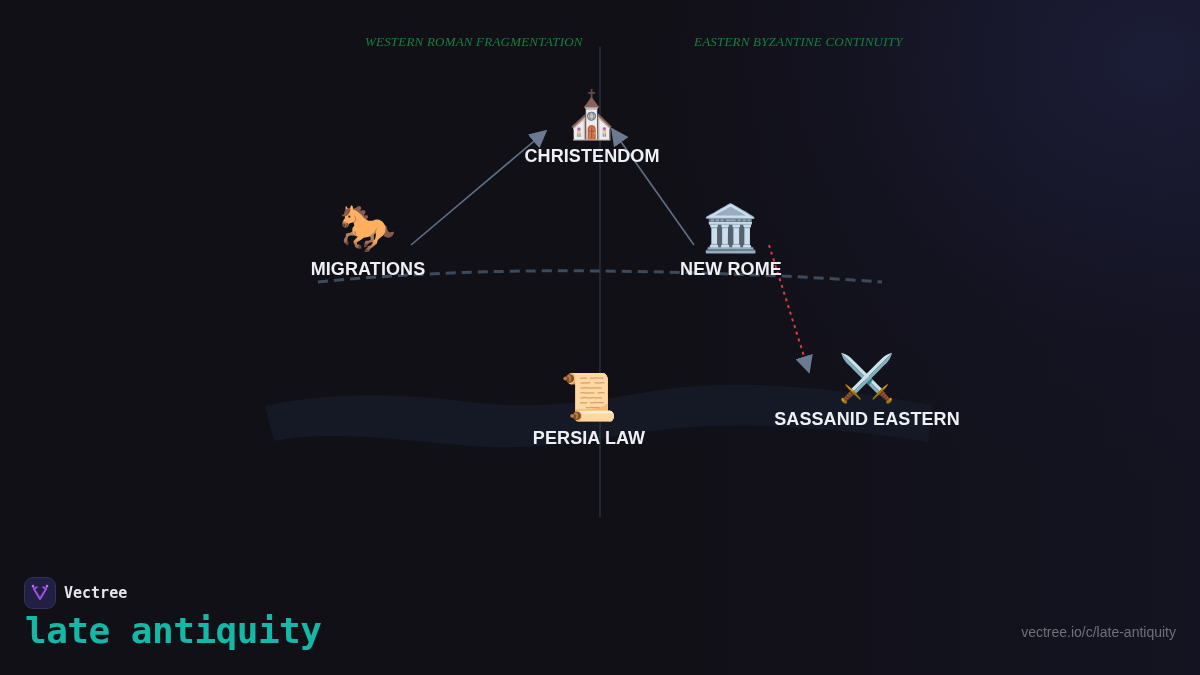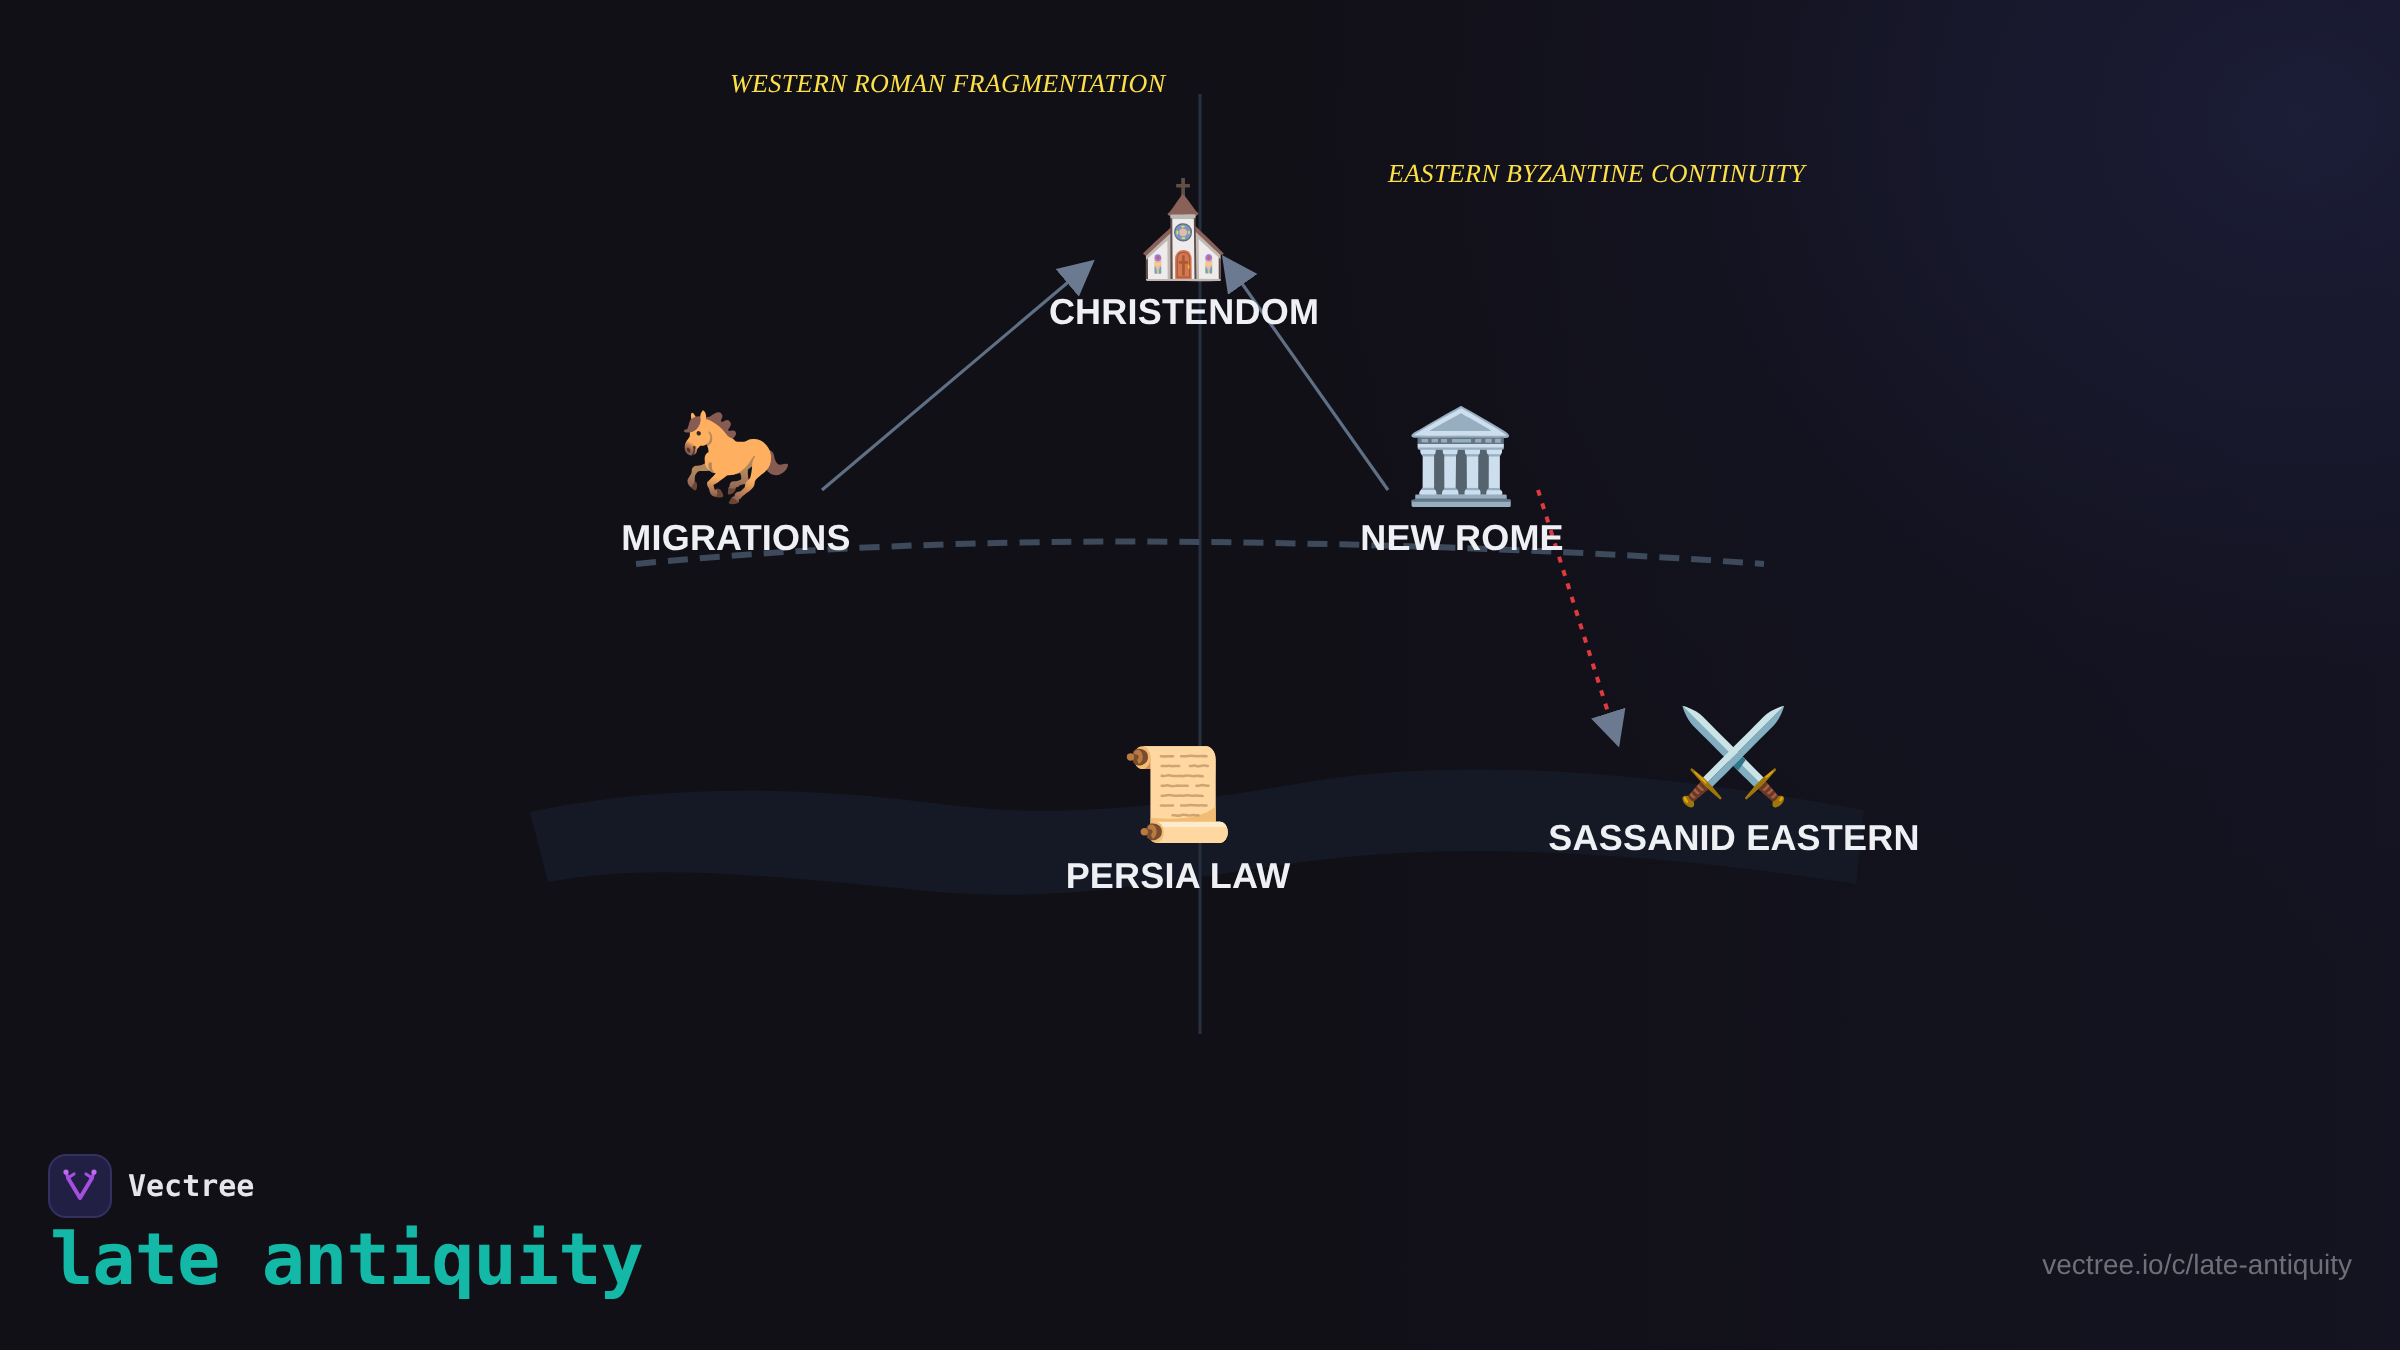--- a/index.html
+++ b/index.html
@@ -13,21 +13,21 @@
     background:
       radial-gradient(ellipse 600px 500px at 1150px 60px, rgba(30,32,62,0.75), rgba(20,20,38,0.35) 55%, rgba(17,16,23,0) 85%),
       linear-gradient(90deg, rgba(17,16,23,0) 55%, rgba(22,23,42,0.55) 100%);
     pointer-events: none;
   }
   svg.canvas { position: absolute; left: 0; top: 0; }
   .zone-label {
     position: absolute; top: 34px;
     font-family: "Liberation Serif", "DejaVu Serif", serif;
     font-style: italic; font-size: 13px; letter-spacing: 0.2px;
-    color: #fde047; white-space: nowrap; text-align: right;
+    color: #15803d; white-space: nowrap; text-align: right;
   }
   .node {
     position: absolute; transform: translateX(-50%);
     display: flex; flex-direction: column; align-items: center;
   }
   .node .icon {
     font-size: 46px; line-height: 54px; height: 54px;
     font-family: "DejaVu Sans", sans-serif;
   }
   .node .label {
@@ -81,21 +81,21 @@
   <line x1="600" y1="47" x2="600" y2="517" stroke="#27303f" stroke-width="1.5"></line>
 
   <path d="M318,282 C420,272 520,270 600,271 C700,272 800,276 882,282" fill="none" stroke="#3d4a5c" stroke-width="3" stroke-dasharray="10,6"></path>
 
   <line x1="411" y1="245" x2="546" y2="131" stroke="#5f6f85" stroke-width="1.6" marker-end="url(#arrow-big)"></line>
   <line x1="694" y1="245" x2="612" y2="129" stroke="#5f6f85" stroke-width="1.6" marker-end="url(#arrow-big)"></line>
   <line x1="769" y1="245" x2="809" y2="372" stroke="#e0393e" stroke-width="2" stroke-dasharray="3,4" marker-end="url(#arrow-big)"></line>
 </svg>
 
 <div class="zone-label" style="left:365px;">WESTERN ROMAN FRAGMENTATION</div>
-<div class="zone-label" style="left:694px;margin-top:45px;">EASTERN BYZANTINE CONTINUITY</div>
+<div class="zone-label" style="left:694px;">EASTERN BYZANTINE CONTINUITY</div>
 
 <div class="node" style="left:592px; top:88px;">
   <div class="icon">⛪</div>
   <div class="label">CHRISTENDOM</div>
 </div>
 
 <div class="node" style="left:368px; top:201px;">
   <div class="icon">🐎</div>
   <div class="label">MIGRATIONS</div>
 </div>

